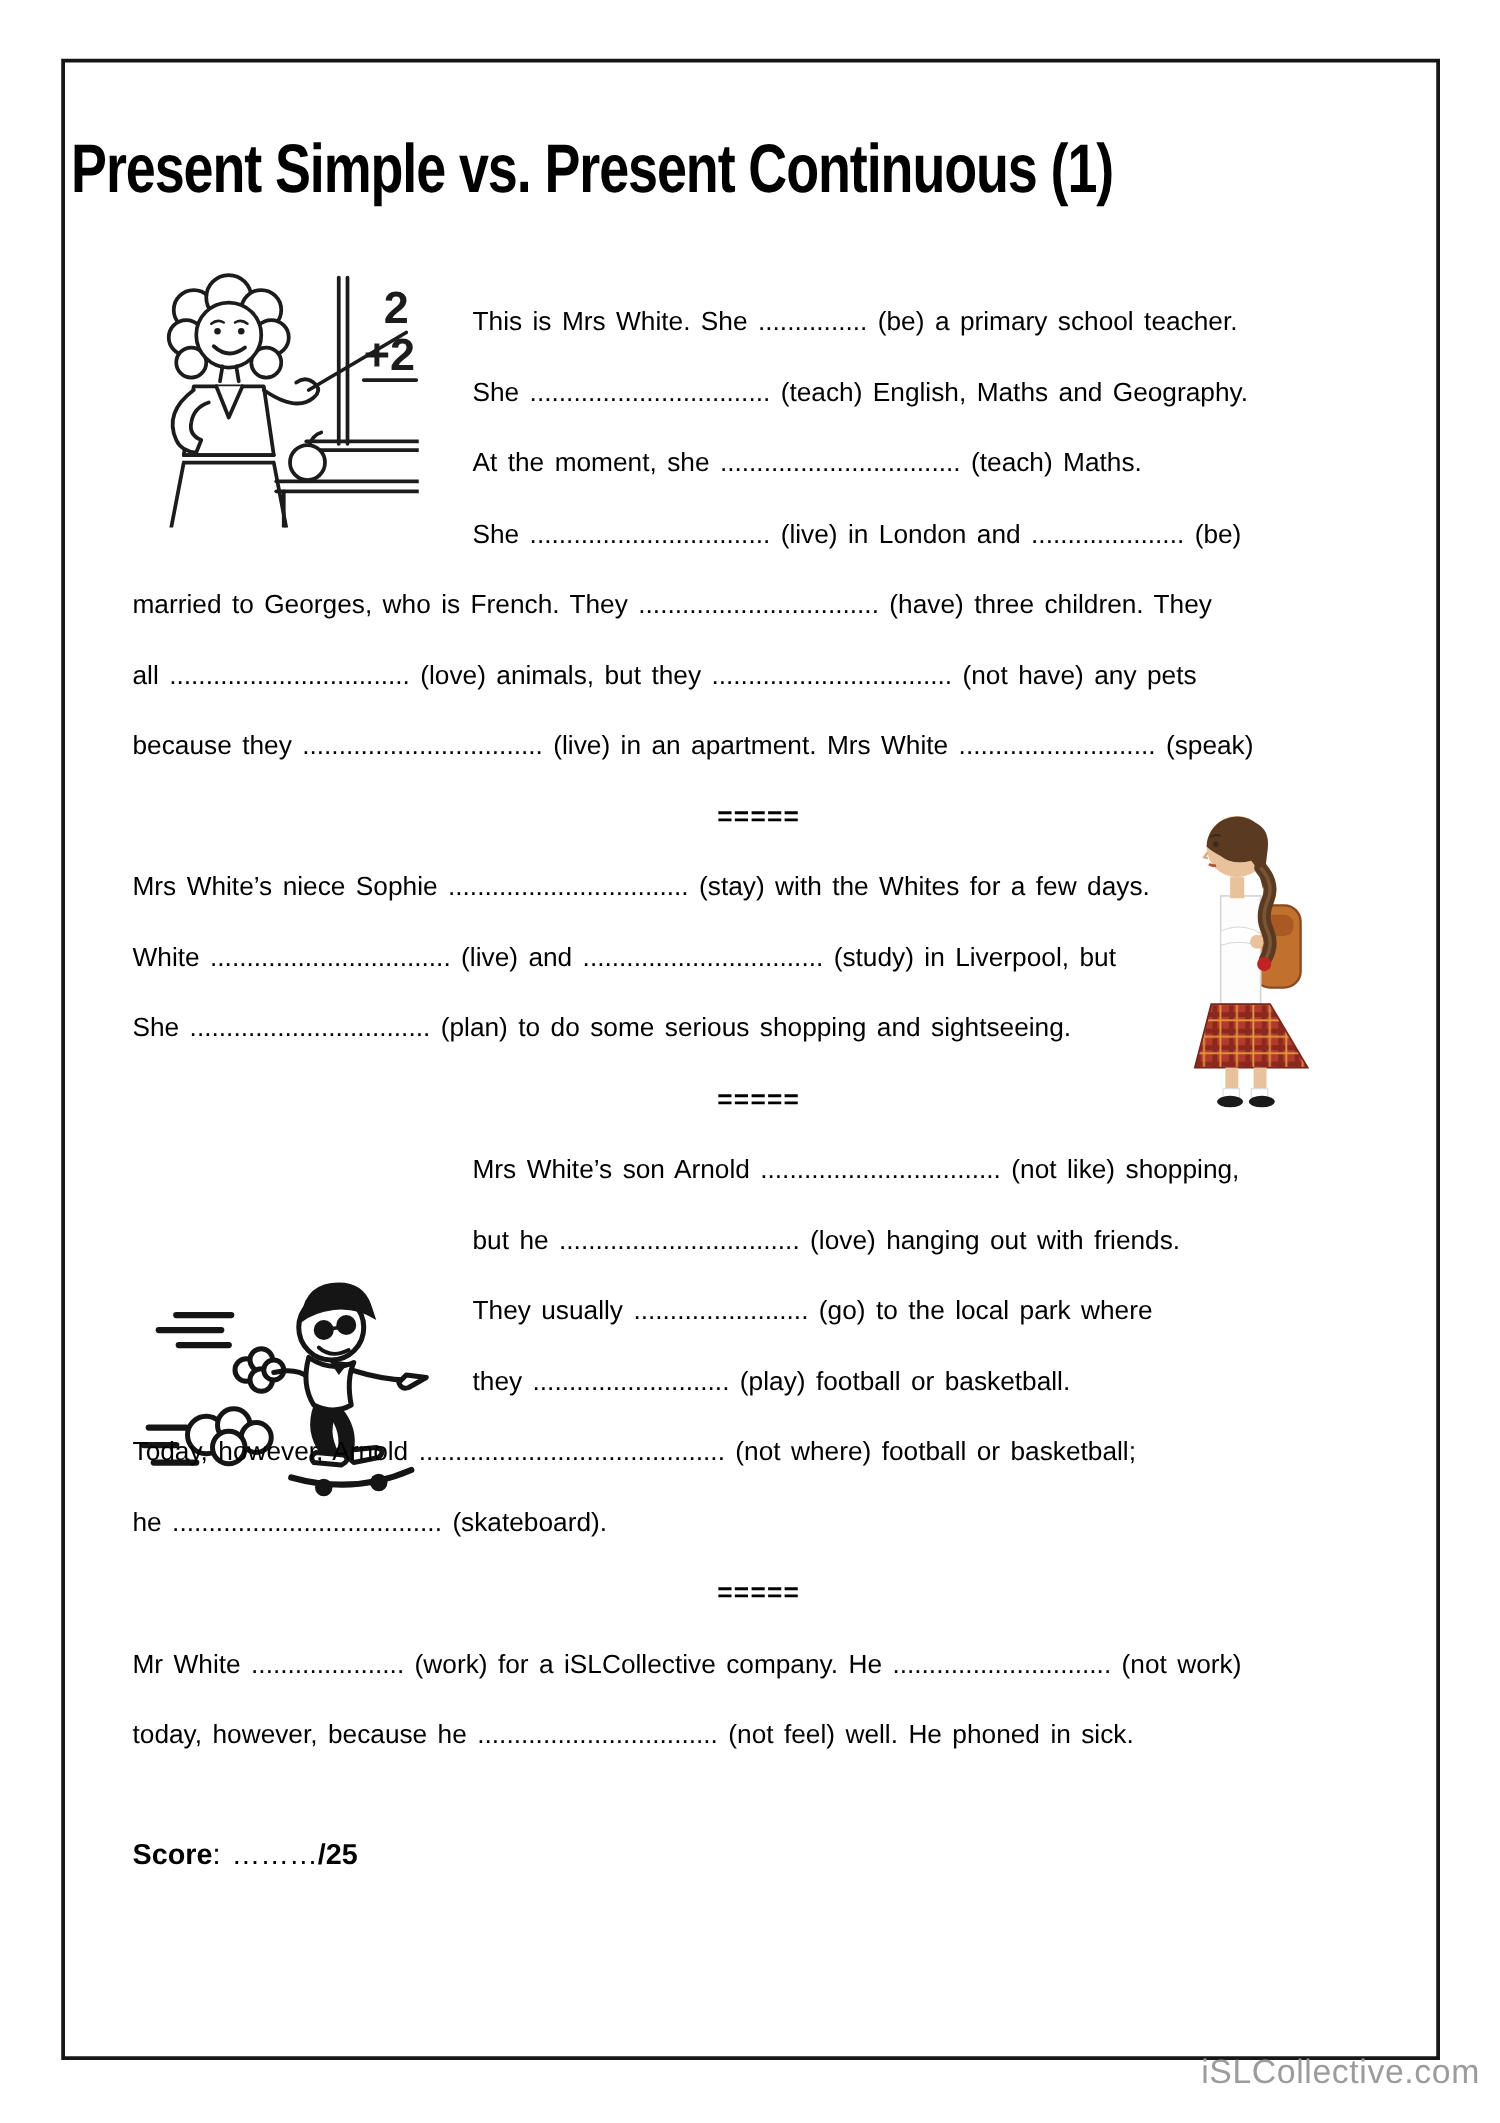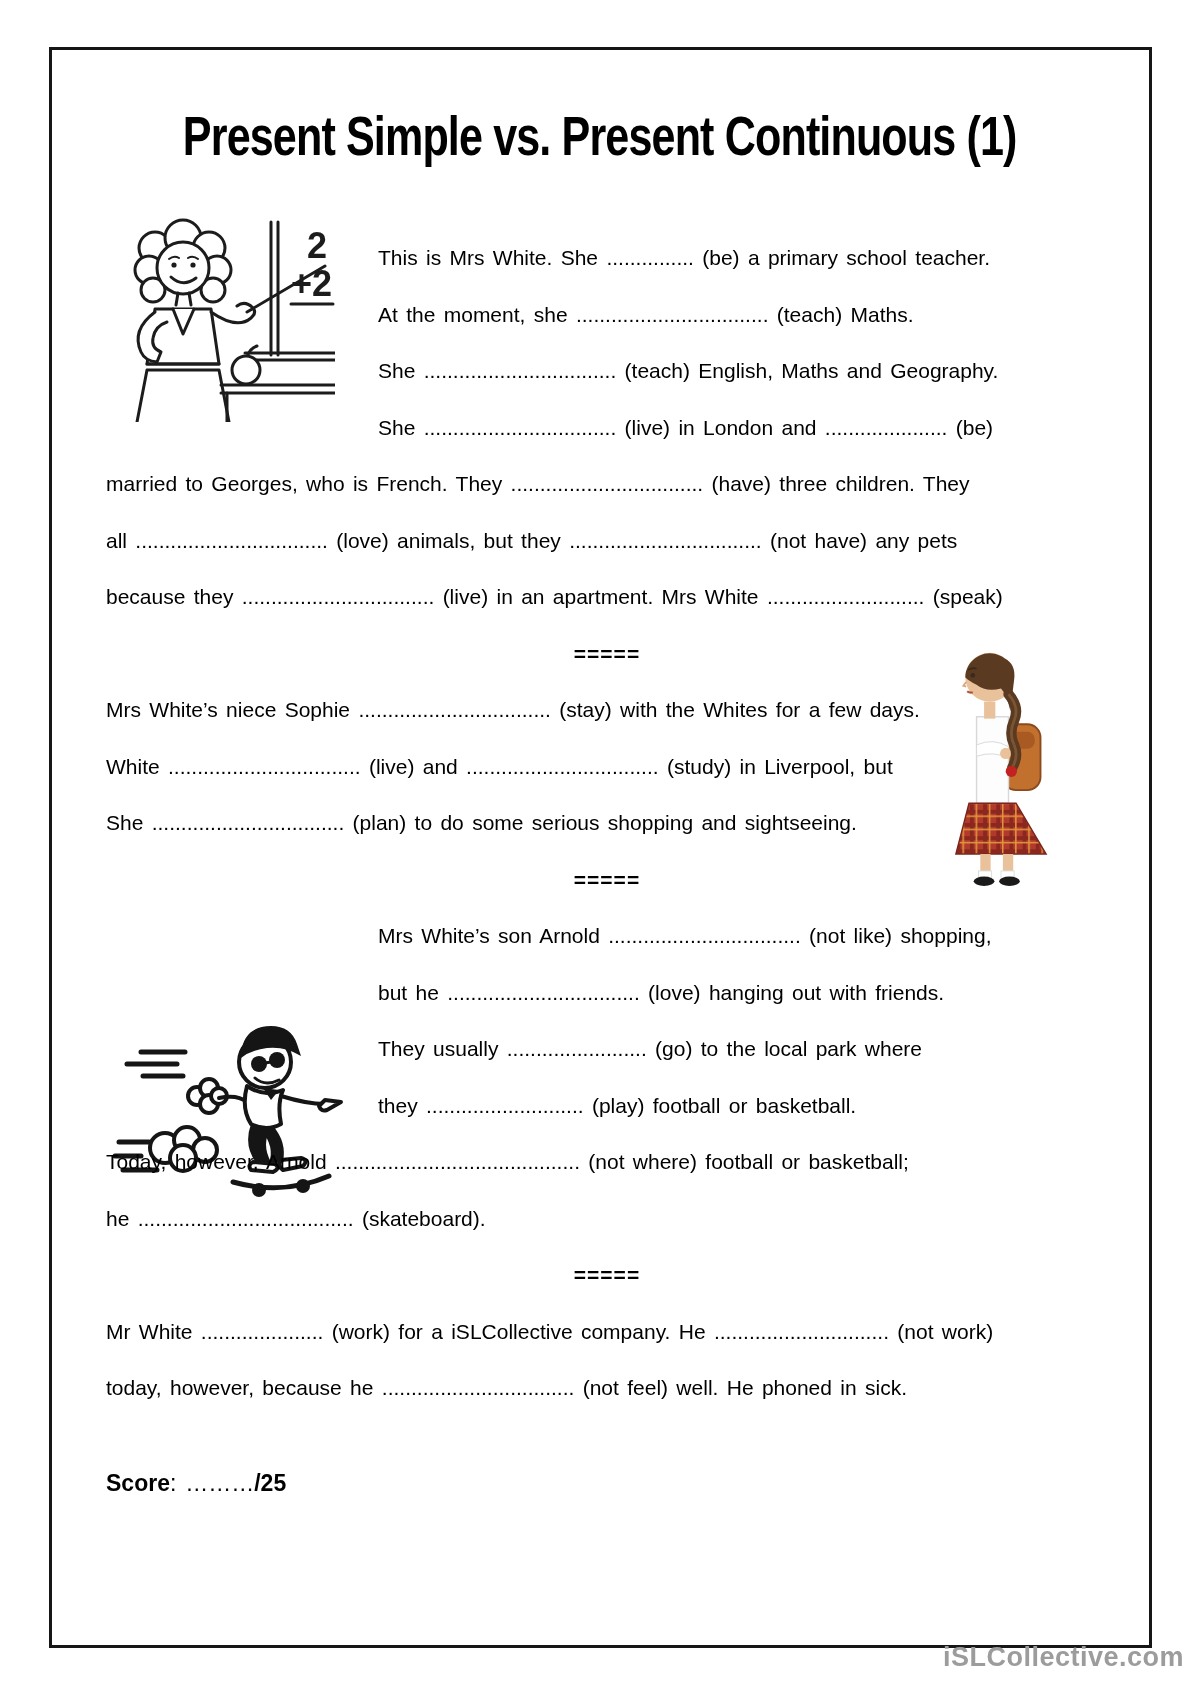--- a/index.html
+++ b/index.html
@@ -7,21 +7,21 @@
   body {
     width:1200px; height:1698px; position:relative; overflow:hidden;
     font-family:"Liberation Sans", sans-serif; color:#000;
   }
   .frame {
     position:absolute; left:49px; top:47px; width:1103px; height:1601px;
     border:3px solid #161616; background:#fff;
   }
   .title-wrap {
     position:absolute; top:108px; left:0; width:100%;
-    display:flex; justify-content:center;
+    display:flex; justify-content:flex-start;
   }
   .title {
     font-weight:bold; font-size:49px; letter-spacing:-1px; white-space:nowrap;
     transform:scale(0.88,1.12); transform-origin:center;
   }
   .content {
     position:absolute; left:106px; top:230px; width:1002px;
     font-size:21px; word-spacing:2.5px;
   }
   .line { height:56.5px; line-height:56.5px; white-space:nowrap; }
@@ -30,21 +30,21 @@
     height:56.5px; line-height:56.5px; text-align:center;
     font-weight:bold; letter-spacing:1px;
   }
   .score-line {
     margin-top:50px; text-align:left; font-size:23px; line-height:32px;
   }
   .b { font-weight:bold; }
   .illus { position:absolute; }
   .watermark {
     position:absolute; top:1642px; right:16px;
-    color:#9c9c9c; font-size:27px; font-weight:bold; letter-spacing:0.5px;
+    color:#9c9c9c; font-size:27px; font-weight:normal; letter-spacing:0.5px;
   }
 </style>
 </head>
 <body>
 
 <div class="frame"></div>
 
 <div class="title-wrap">
   <div class="title">Present Simple vs. Present Continuous (1)</div>
 </div>
@@ -151,22 +151,22 @@
   <path d="M140 162 l22 2 q6 4 -2 8 l-22 -2 q-4 -5 2 -8 Z" fill="#fff"></path>
   <path d="M168 160 l20 -2 q8 2 2 8 l-20 4 q-6 -4 -2 -10 Z" fill="#fff"></path>
   <path d="M120 182 q50 14 96 -6" stroke-width="5"></path>
   <circle cx="146" cy="190" r="7" fill="#151515" stroke="none"></circle>
   <circle cx="190" cy="186" r="7" fill="#151515" stroke="none"></circle>
 </svg>
 
 <div class="content">
 
   <div class="line indent">This is Mrs White. She ............... (be) a primary school teacher.</div>
+  <div class="line indent">She ................................. (teach) English, Maths and Geography.</div>
   <div class="line indent">At the moment, she ................................. (teach) Maths.</div>
-  <div class="line indent">She ................................. (teach) English, Maths and Geography.</div>
   <div class="line indent">She ................................. (live) in London and ..................... (be)</div>
   <div class="line">married to Georges, who is French. They ................................. (have) three children. They</div>
   <div class="line">all ................................. (love) animals, but they ................................. (not have) any pets</div>
   <div class="line">because they ................................. (live) in an apartment. Mrs White ........................... (speak)</div>
 
   <div class="divider">=====</div>
 
   <div class="line">Mrs White’s niece Sophie ................................. (stay) with the Whites for a few days.</div>
   <div class="line">White ................................. (live) and ................................. (study) in Liverpool,  but</div>
   <div class="line">She ................................. (plan) to do some serious shopping and sightseeing.</div>

